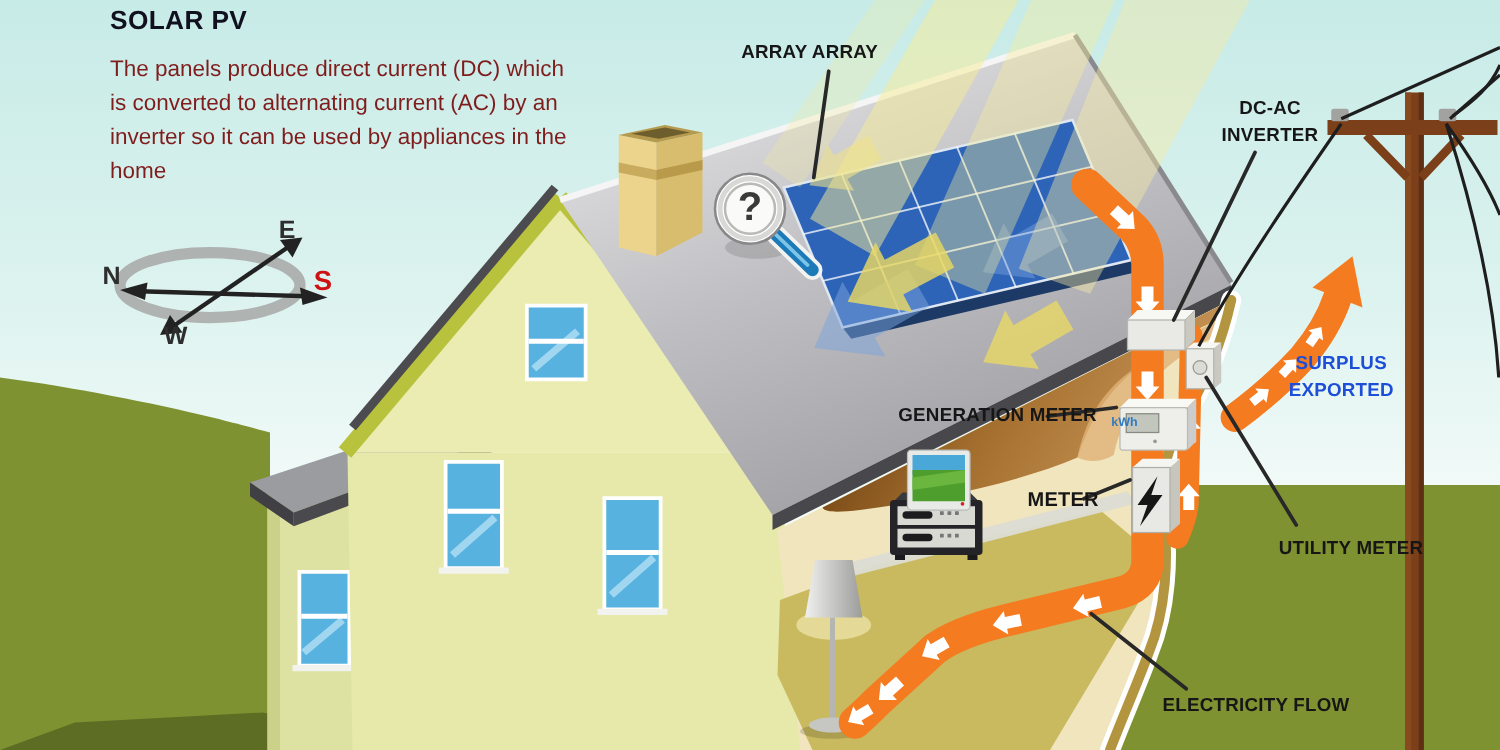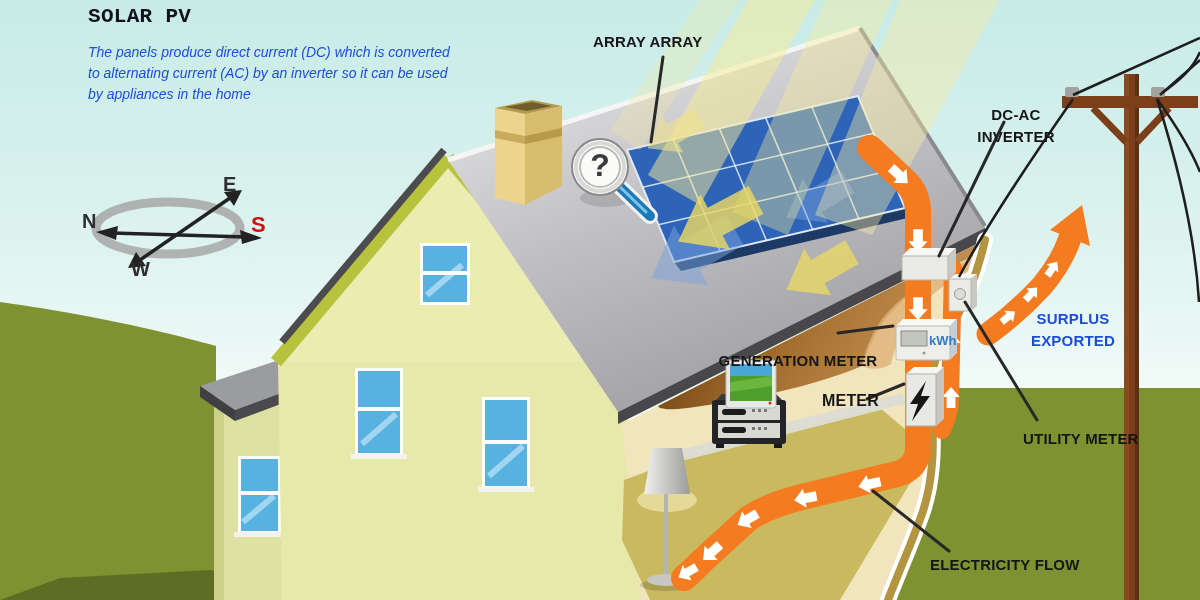--- a/index.html
+++ b/index.html
@@ -2,28 +2,28 @@
 <html><head>
 <meta charset="utf-8">
 <style>
   html,body{margin:0;padding:0;}
   #scene{position:relative;width:1200px;height:600px;overflow:hidden;
          background:#cdeeea;font-family:"Liberation Sans",sans-serif;}
   #scene svg{position:absolute;left:0;top:0;}
   .lbl{position:absolute;font-weight:bold;font-size:15px;color:#161616;
        white-space:nowrap;letter-spacing:.2px;}
   .title{position:absolute;left:88px;top:5px;font-size:21px;font-weight:bold;
-         color:#10101f;letter-spacing:.3px;font-family:Liberation Mono, monospace;}
-  .para{position:absolute;left:88px;top:42px;width:370px;font-size:14px;
-        line-height:1.5;color:#1d4ed8;font-style:italic;}
-  .two-line{text-align:center;line-height:22px;margin-top:28px;}
+         color:#10101f;letter-spacing:.3px;}
+  .para{position:absolute;left:88px;top:42px;width:370px;font-size:18px;
+        line-height:1.5;color:#7f1d1d;}
+  .two-line{text-align:center;line-height:22px;}
   .compass-letter{position:absolute;font-weight:bold;font-size:20px;color:#2e2e2e;}
   .south{color:#cf1111;font-size:22px;}
   .surplus{color:#1d4ed8;}
-  .kwh{position:absolute;left:929px;top:333px;font-size:13px;font-weight:bold;
+  .kwh{position:absolute;left:889px;top:333px;font-size:10px;font-weight:bold;
        color:#2e7bc4;}
   .qmark{position:absolute;left:600px;top:167px;transform:translate(-50%,-54%);
          font-size:32px;font-weight:bold;color:#3a3a3a;}
 </style>
 </head>
 <body>
 
 <div id="scene">
 <svg width="1200" height="600" viewBox="0 0 1200 600">
   <defs>

